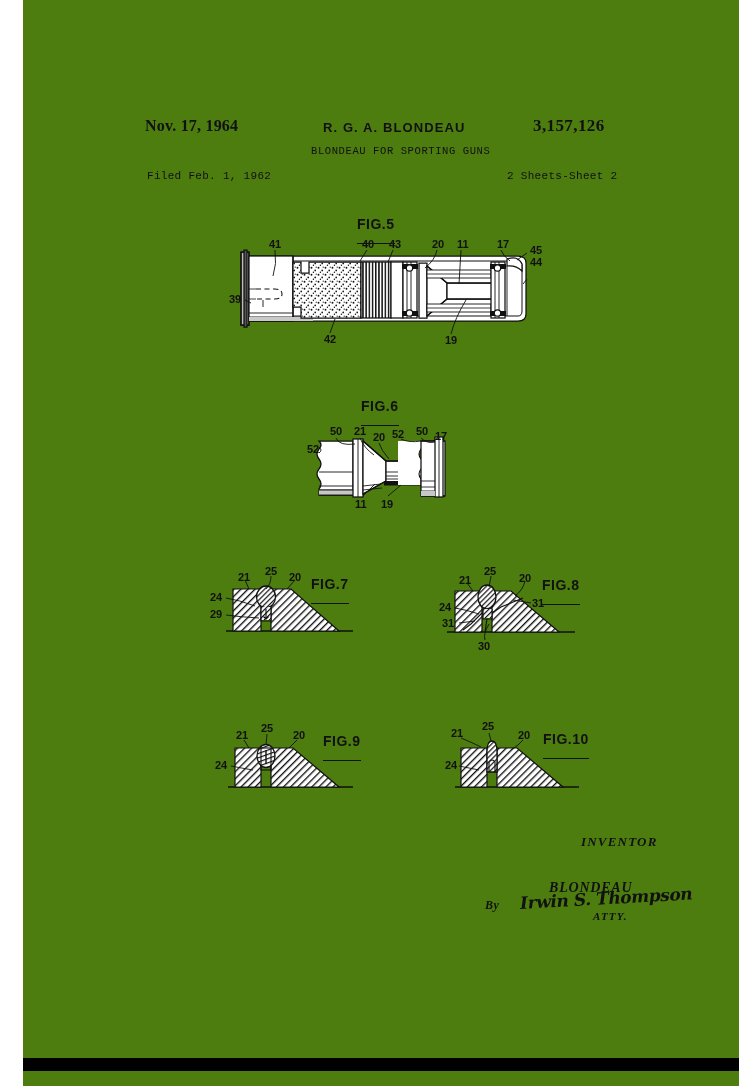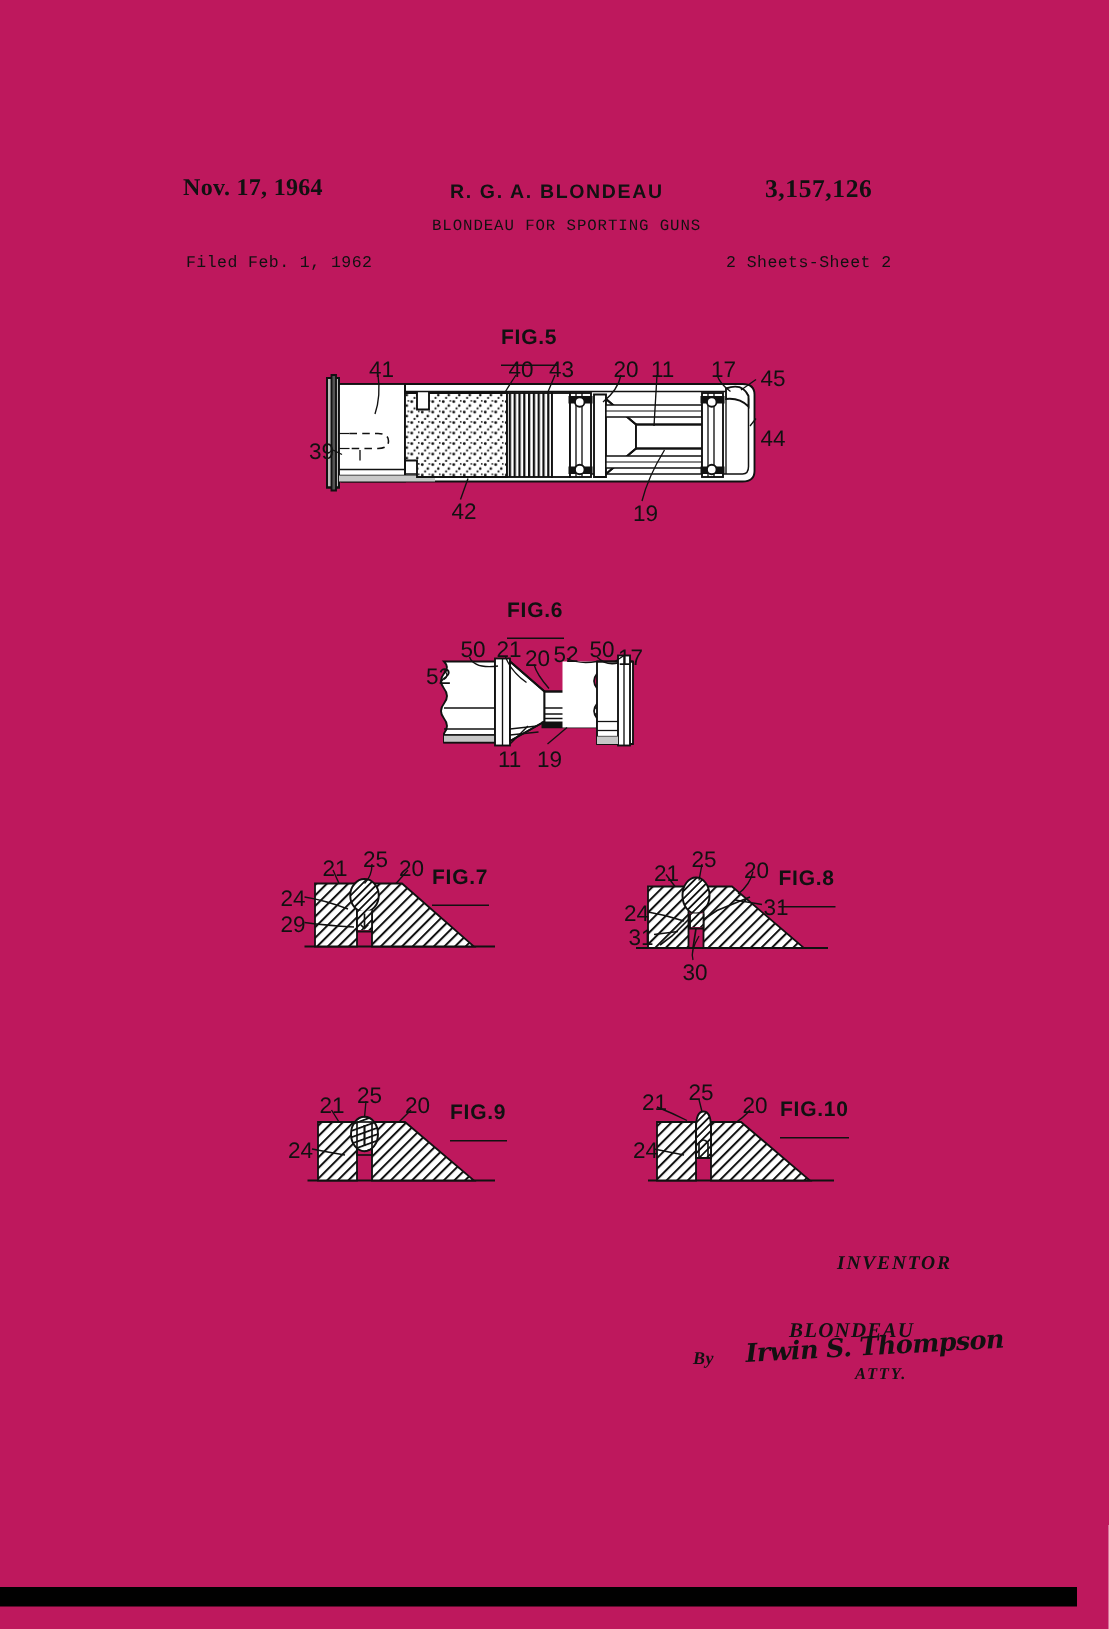--- a/index.html
+++ b/index.html
@@ -2,21 +2,21 @@
 <html><head>
 <meta charset="utf-8">
 <style>
   html,body{margin:0;padding:0;background:#fff;}
   body{
     width:739px;height:1086px;position:relative;overflow:hidden;
     font-family:"Liberation Serif", serif;
     color:#111;
     -webkit-font-smoothing:antialiased;
   }
-  .page{position:absolute;inset:0;background:#be185d;}
+  .page{position:absolute;inset:0;background:#4d7c0f;margin-left:23px;}
 
   
   .hdr-date{
     position:absolute;left:122px;top:117px;
     font-family:"Liberation Serif", serif;
     font-weight:bold;font-size:16px;letter-spacing:0.2px;
   }
   .hdr-inventor{
     position:absolute;left:300px;top:120px;
     font-family:"Liberation Sans", sans-serif;
@@ -50,21 +50,21 @@
     font-weight:bold;font-size:14px;letter-spacing:0.5px;
     border-bottom:1.6px solid #111;
     padding-bottom:11px;
     white-space:nowrap;
   }
 
   
   .ref{
     position:absolute;
     font-family:"Liberation Sans", sans-serif;
-    font-size:15px;font-weight:400;
+    font-size:11px;font-weight:700;
     color:#111;white-space:nowrap;
   }
 
   
   .dwg{position:absolute;left:0;top:0;overflow:visible;}
 
   
   .sig{
     position:absolute;
     font-family:"Liberation Serif", serif;
@@ -327,21 +327,21 @@
     </g>
   </svg>
 
   <div class="ref" style="left:246px;top:238px;">41</div>
   <div class="ref" style="left:339px;top:238px;">40</div>
   <div class="ref" style="left:366px;top:238px;">43</div>
   <div class="ref" style="left:409px;top:238px;">20</div>
   <div class="ref" style="left:434px;top:238px;">11</div>
   <div class="ref" style="left:474px;top:238px;">17</div>
   <div class="ref" style="left:507px;top:244px;">45</div>
-  <div class="ref" style="left:507px;top:284px;">44</div>
+  <div class="ref" style="left:507px;top:256px;">44</div>
   <div class="ref" style="left:206px;top:293px;">39</div>
   <div class="ref" style="left:301px;top:333px;">42</div>
   <div class="ref" style="left:422px;top:334px;">19</div>
 
   <div class="figcap" style="left:338px;top:398px;">FIG.6</div>
 
   <div class="ref" style="left:307px;top:425px;">50</div>
   <div class="ref" style="left:331px;top:425px;">21</div>
   <div class="ref" style="left:350px;top:431px;">20</div>
   <div class="ref" style="left:369px;top:428px;">52</div>

